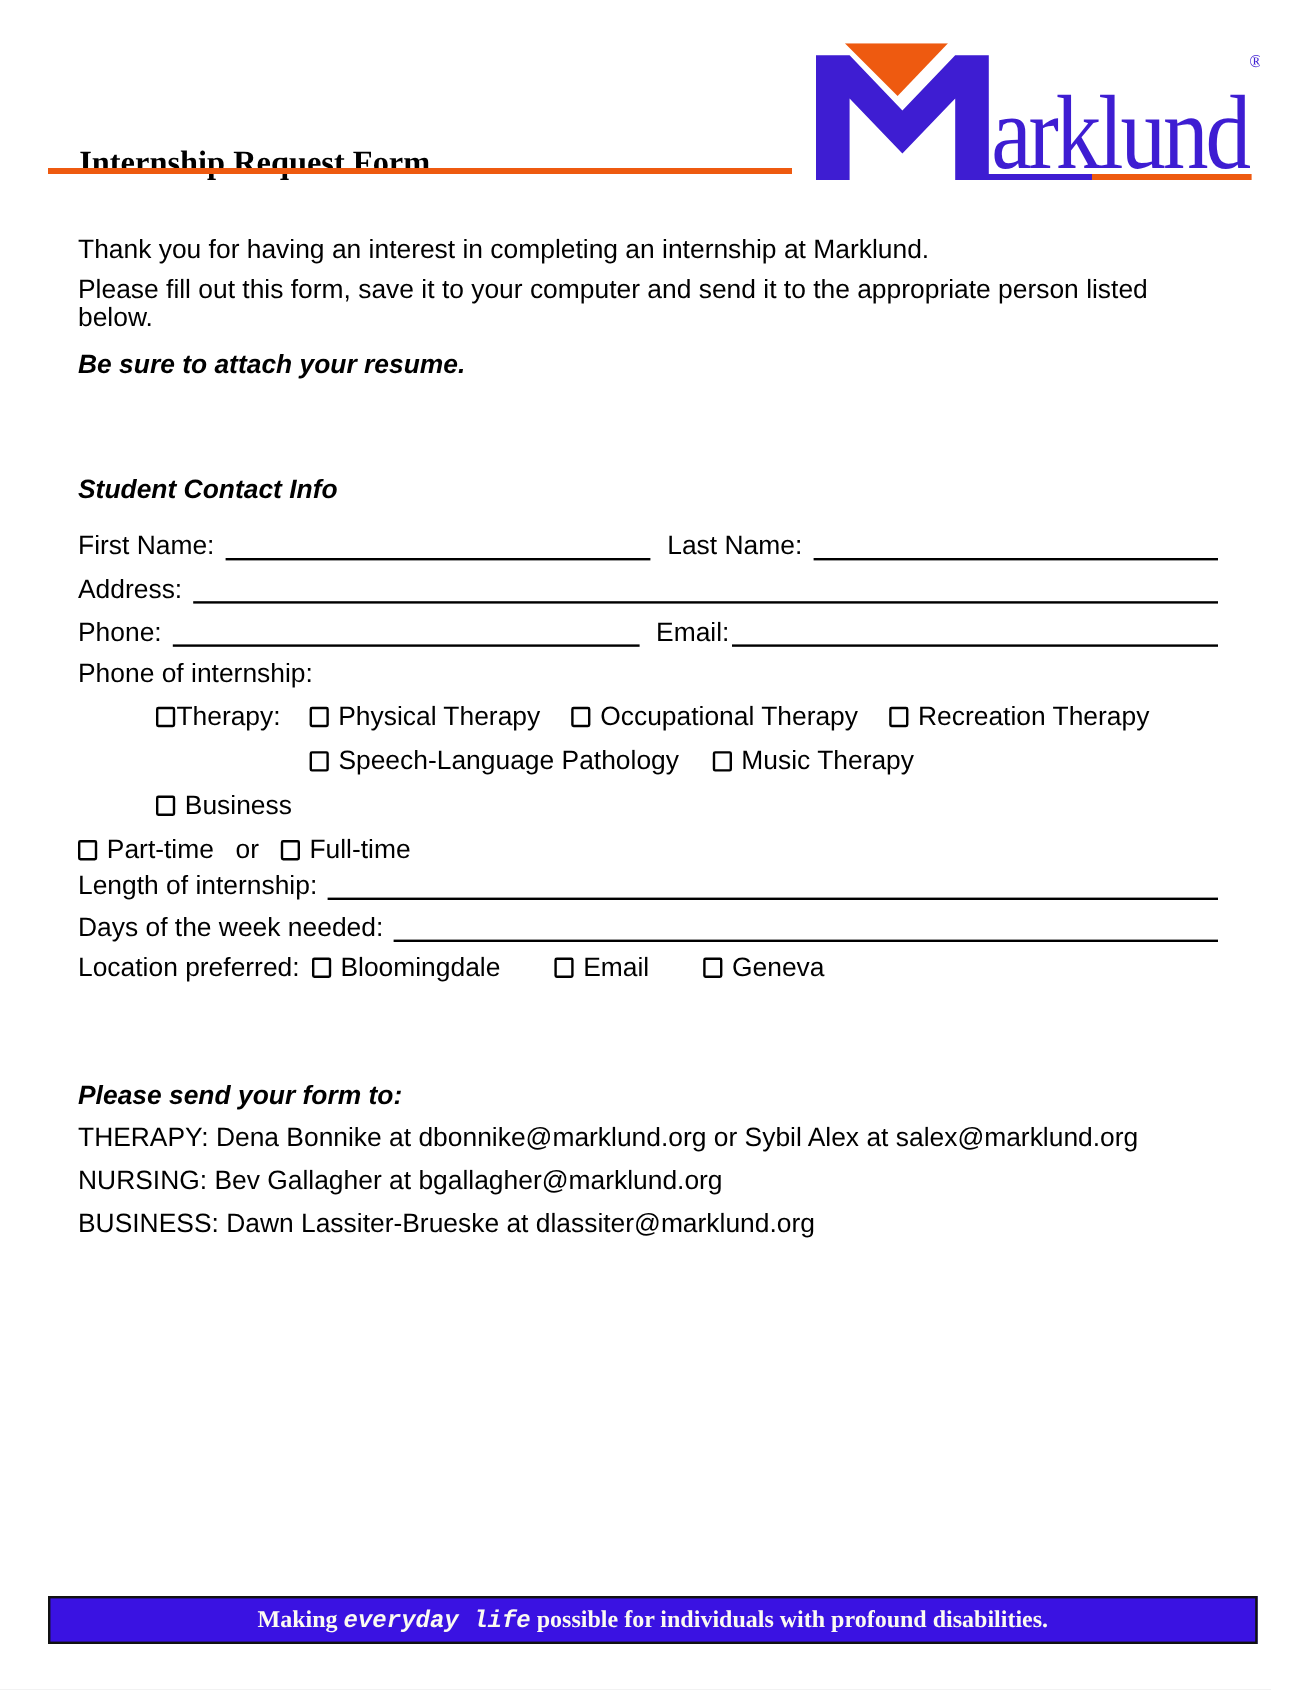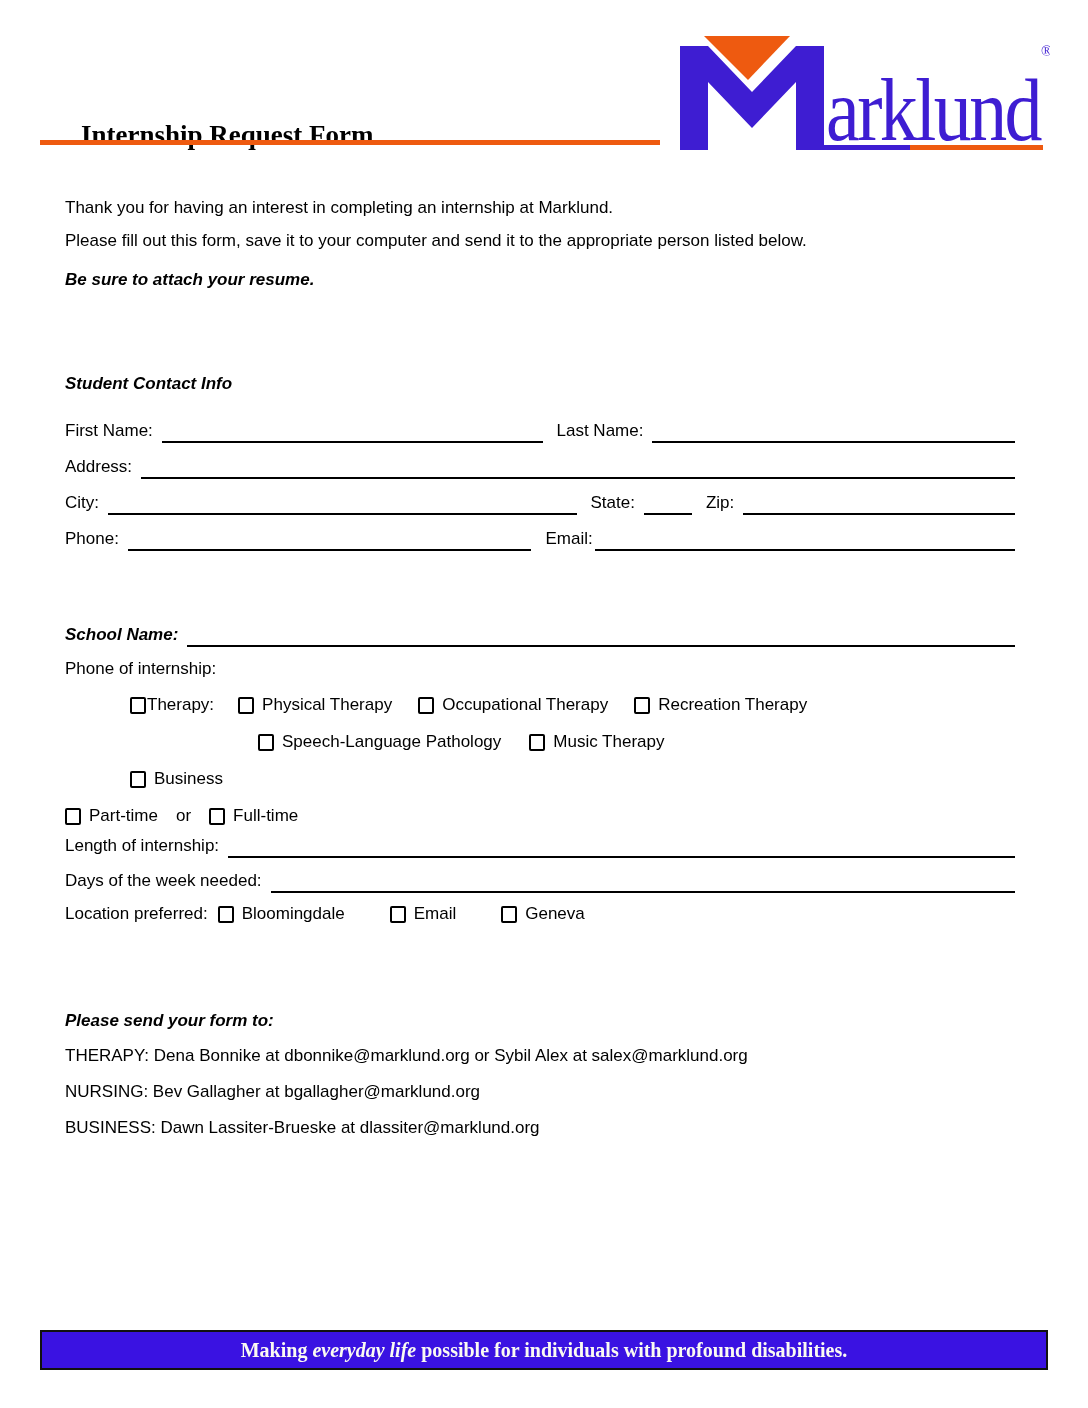--- a/index.html
+++ b/index.html
@@ -10,21 +10,21 @@
     margin: 0 auto;
     background: #ffffff;
     font-family: "Liberation Sans", sans-serif;
     color: #000;
     overflow: hidden;
   }
 
   
   .doc-title {
     position: absolute;
-    left: 81px;
+    left: 66px;
     top: 102px;
     font-family: "Liberation Serif", serif;
     font-weight: bold;
     font-size: 27px;
     letter-spacing: 0px;
     white-space: nowrap;
   }
   .title-rule {
     position: absolute;
     left: 40px;
@@ -40,21 +40,21 @@
     width: 372px;
     height: 118px;
   }
 
   
   .content {
     position: absolute;
     left: 65px;
     right: 73px;
     top: 196px;
-    font-size: 17px;
+    font-size: 22px;
     line-height: 24px;
   }
   .content p { margin: 0; }
   .intro-1 { margin-bottom: 9px !important; }
   .intro-2 { margin-bottom: 15px !important; }
   .intro-3 { font-weight: bold; font-style: italic; }
 
   .section-heading {
     font-weight: bold;
     font-style: italic;
@@ -132,21 +132,21 @@
     background: #3a12e2;
     border: 2px solid #111;
     text-align: center;
     font-family: "Liberation Serif", serif;
     font-weight: bold;
     font-size: 20px;
     line-height: 36px;
     color: #fbfaf2;
     white-space: nowrap;
   }
-  .footer-banner .it { font-style: italic; margin: 0 5px; }
+  .footer-banner .it { font-style: italic; margin: 0 5px; font-family: Liberation Mono, monospace; }
 </style>
 </head>
 <body>
 
 <div class="page">
 
   <h1 class="doc-title">Internship Request Form</h1>
   <div class="title-rule"></div>
 
   <svg class="logo" viewBox="0 0 372 118" xmlns="http://www.w3.org/2000/svg">
@@ -171,40 +171,28 @@
       <span class="fill fill-first mr"></span>
       <span class="lbl">Last Name:</span>
       <span class="fill fill-last"></span>
     </div>
 
     <div class="frow">
       <span class="lbl">Address:</span>
       <span class="fill"></span>
     </div>
 
-    <div class="frow">
-      <span class="lbl">City:</span>
-      <span class="fill mr"></span>
-      <span class="lbl">State:</span>
-      <span class="fill fill-state mr"></span>
-      <span class="lbl">Zip:</span>
-      <span class="fill fill-zip"></span>
-    </div>
 
     <div class="frow">
       <span class="lbl">Phone:</span>
       <span class="fill fill-phone mr"></span>
       <span class="lbl nogap">Email:</span>
       <span class="fill fill-email"></span>
     </div>
 
-    <div class="frow school-row">
-      <span class="lbl section-heading">School Name:</span>
-      <span class="fill"></span>
-    </div>
 
     <p class="type-label">Phone of internship:</p>
 
     <div class="cbrow indent-1">
       <span class="opt">
         <span class="cb tight"></span>
         <span>Therapy:</span>
       </span>
       <span class="gap-24"></span>
       <span class="opt">

